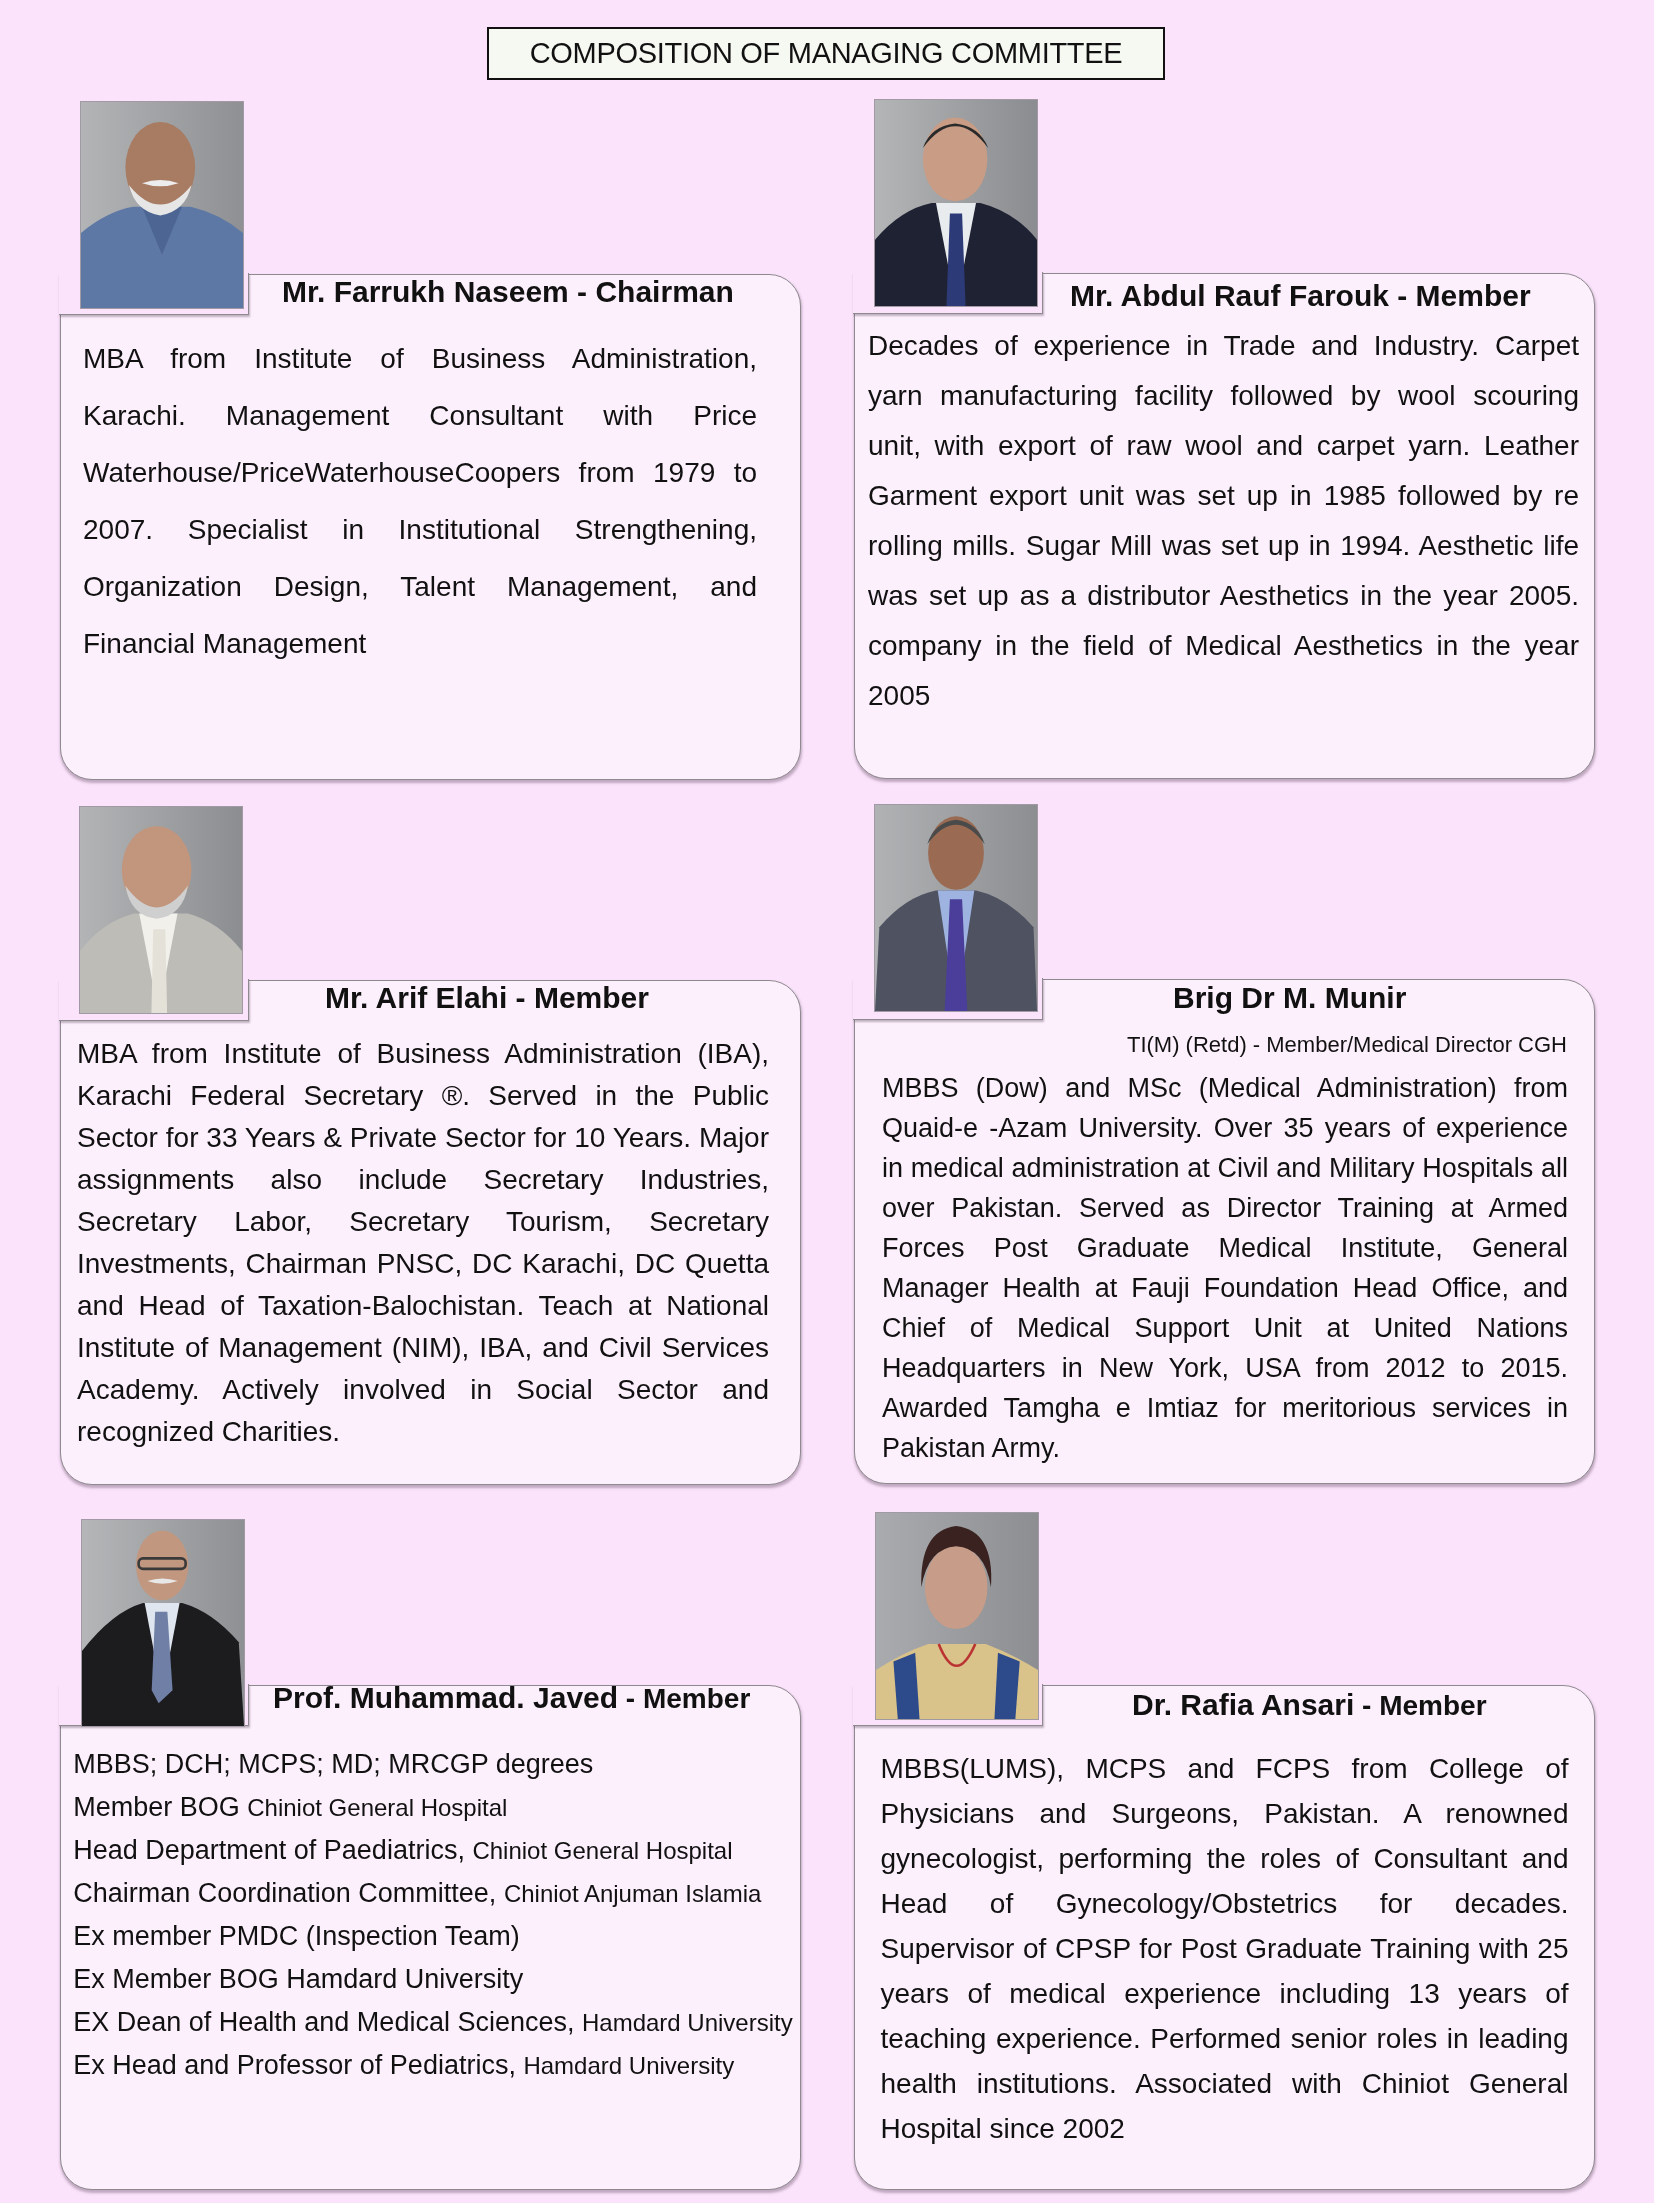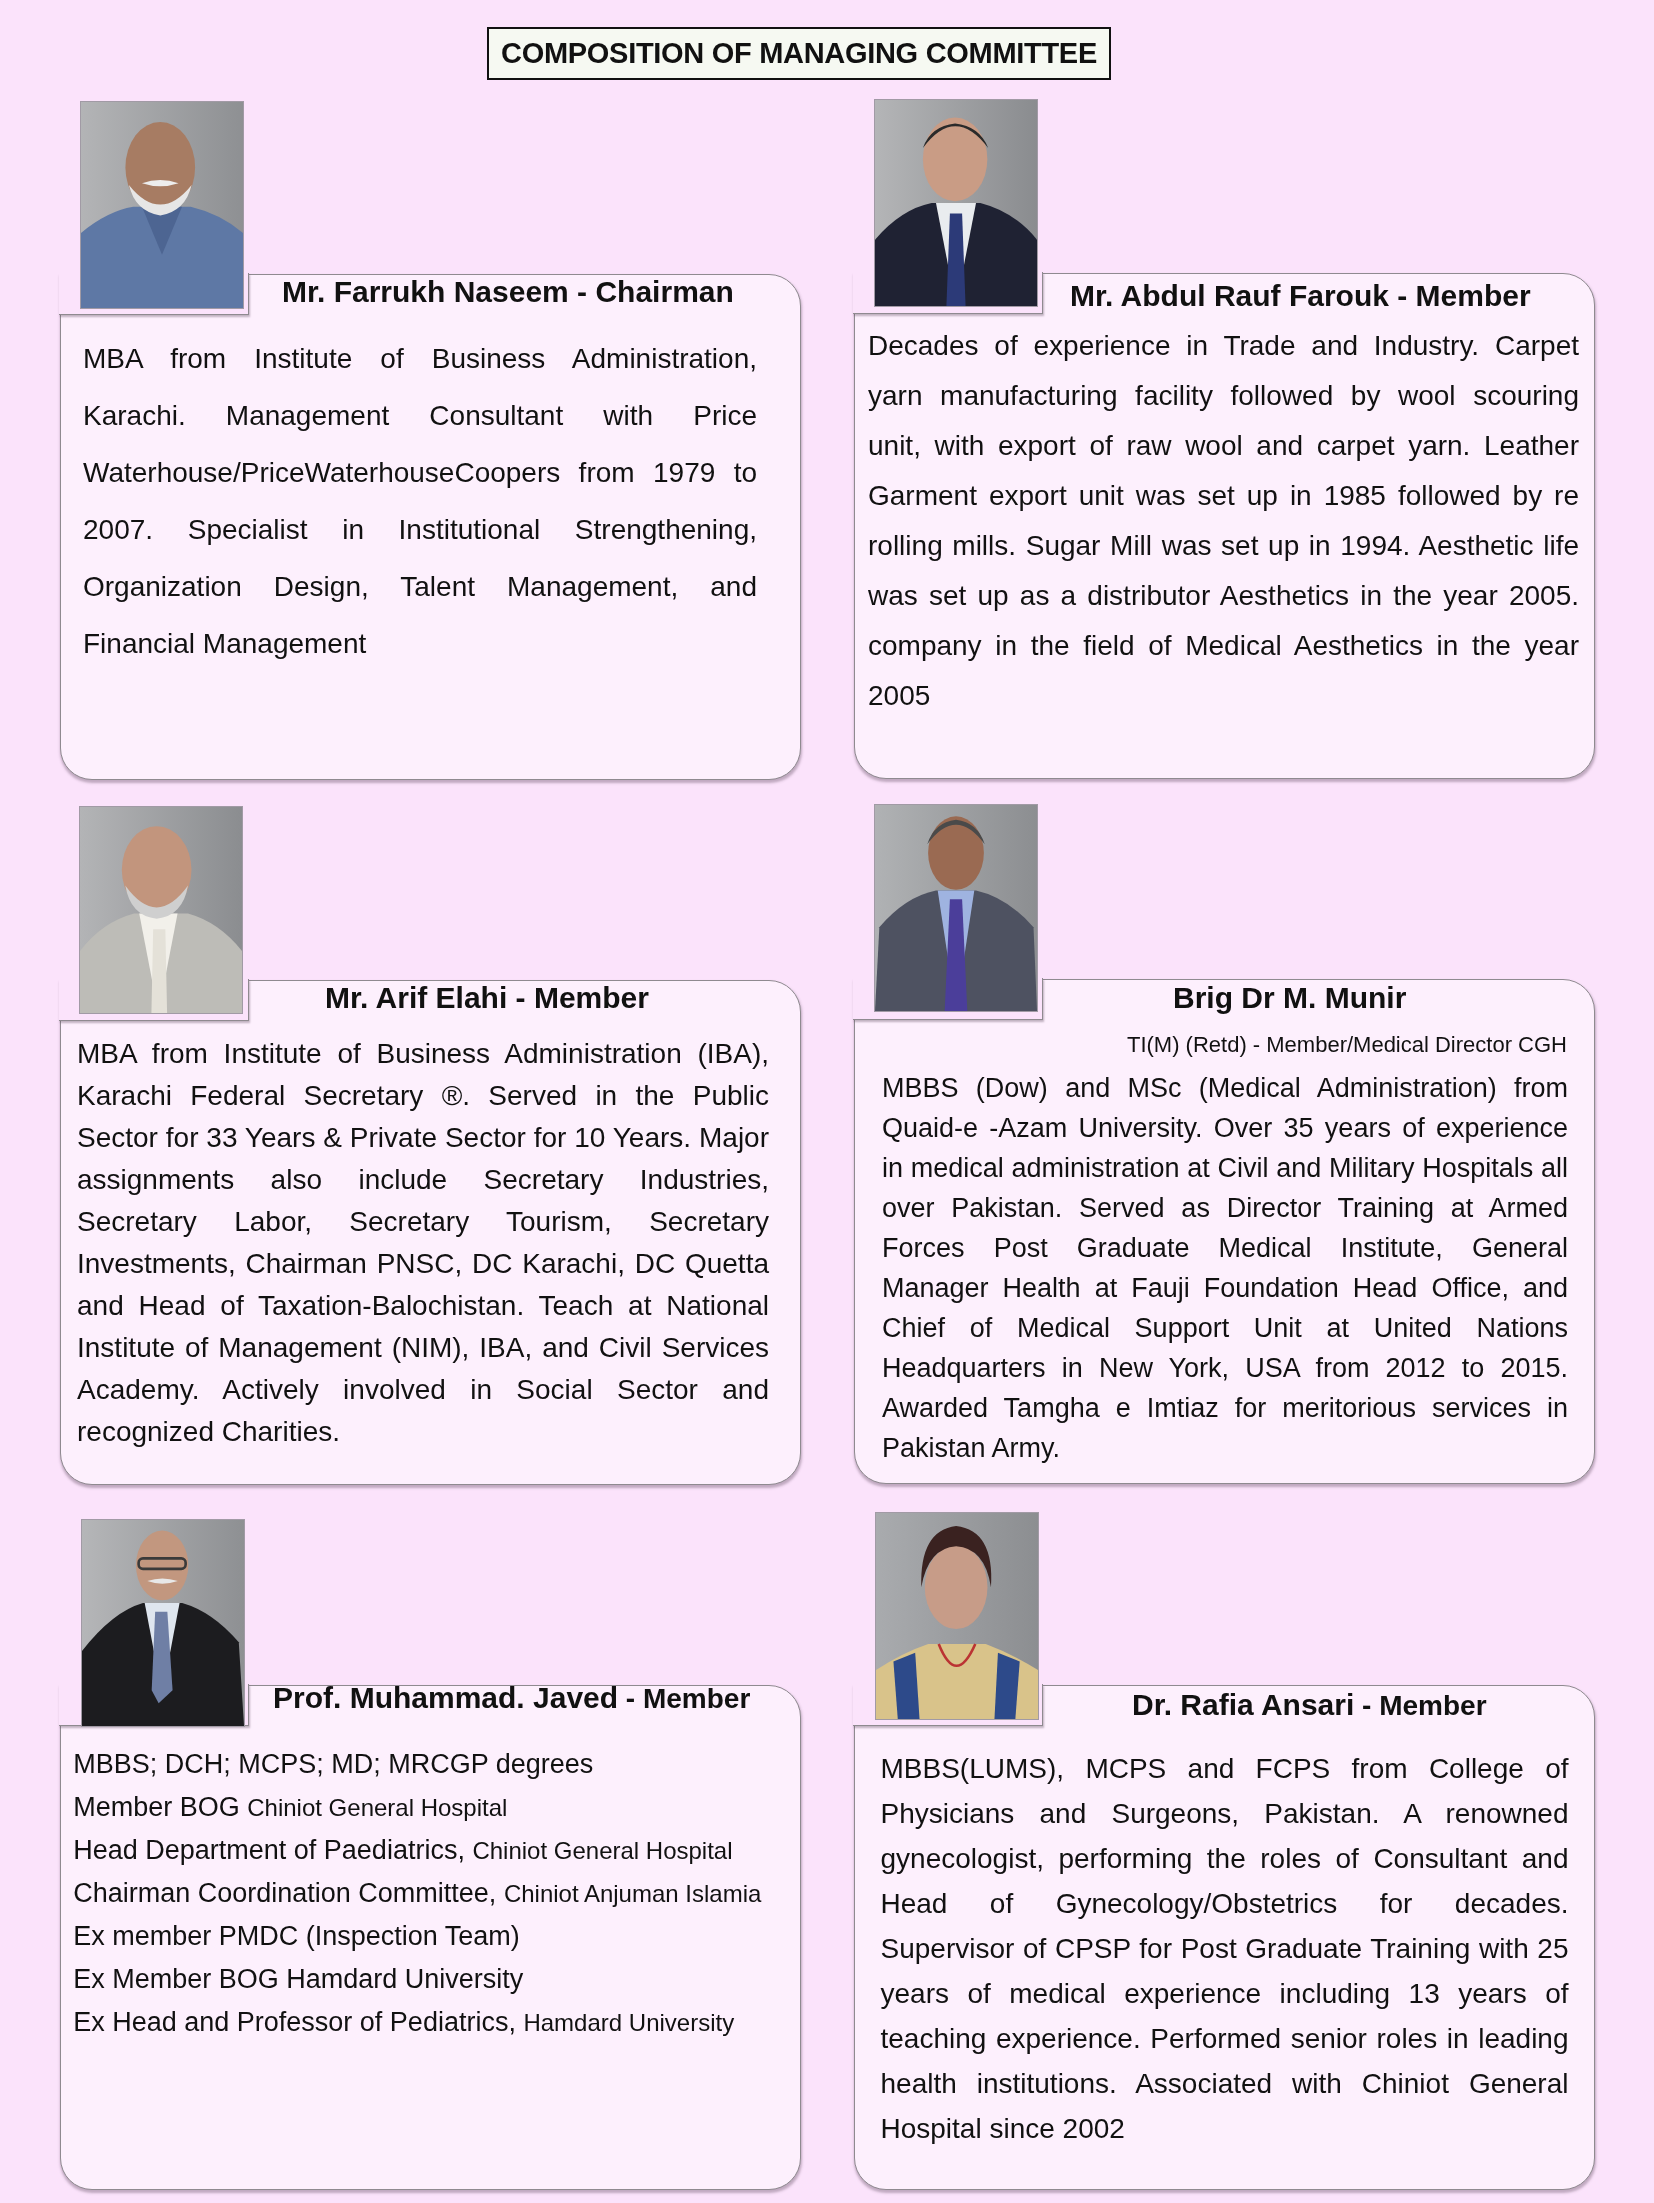--- a/index.html
+++ b/index.html
@@ -6,26 +6,26 @@
   body {
     width: 1654px; height: 2204px;
     background: #fbe3fb;
     font-family: "Liberation Sans", "DejaVu Sans", sans-serif;
     color: #111;
     position: relative;
     overflow: hidden;
   }
   .title-box {
     position: absolute; left: 487px; top: 26.5px;
-    width: 624px; height: 53px;
+    width: 678px; height: 53px;
     background: #f6f9f2;
     border: 2.6px solid #111;
     box-sizing: border-box;
     display: flex; align-items: center; justify-content: center;
-    font-weight: bold; font-size: 29px; letter-spacing: -0.3px;
+    font-weight: normal; font-size: 29px; letter-spacing: -0.3px;
     font-family: "Liberation Sans", sans-serif;
   }
   .card {
     position: absolute;
     width: 741px;
   }
   .frame {
     position: absolute; left: 0; right: 0;
     background: #fdf0fd;
     border: 1.8px solid #8f8a90;
@@ -195,20 +195,21 @@
   <div class="name" style="left:213px; top:164px;">
     <span>Prof. Muhammad. Javed</span><span class="role-small"> - Member</span>
   </div>
   <div class="bio" style="left:13.2px; top:226px; width:706px; font-size:27px; line-height:42px;">
     <p class="list-line"><span>MBBS; DCH; MCPS; MD; MRCGP degrees</span><span class="small"></span></p>
     <p class="list-line"><span>Member BOG </span><span class="small">Chiniot General Hospital</span></p>
     <p class="list-line"><span>Head Department of Paediatrics, </span><span class="small">Chiniot General Hospital</span></p>
     <p class="list-line"><span>Chairman Coordination Committee, </span><span class="small">Chiniot Anjuman Islamia</span></p>
     <p class="list-line"><span>Ex member PMDC (Inspection Team)</span><span class="small"></span></p>
     <p class="list-line"><span>Ex Member BOG Hamdard University</span><span class="small"></span></p>
+    <p class="list-line"><span>EX Dean of Health and Medical Sciences, </span><span class="small">Hamdard University</span></p>
     <p class="list-line"><span>Ex Head and Professor of Pediatrics, </span><span class="small">Hamdard University</span></p>
   </div>
 </div>
 
 <div class="card" style="left:854px; top:1510px; height:679px;">
   <div class="frame" style="top:175px; height:505px;">
     <div class="notch"></div>
   </div>
   <div class="photo" style="left:21px; top:1.8px;">
     <svg viewBox="0 0 186 236" preserveAspectRatio="none">

